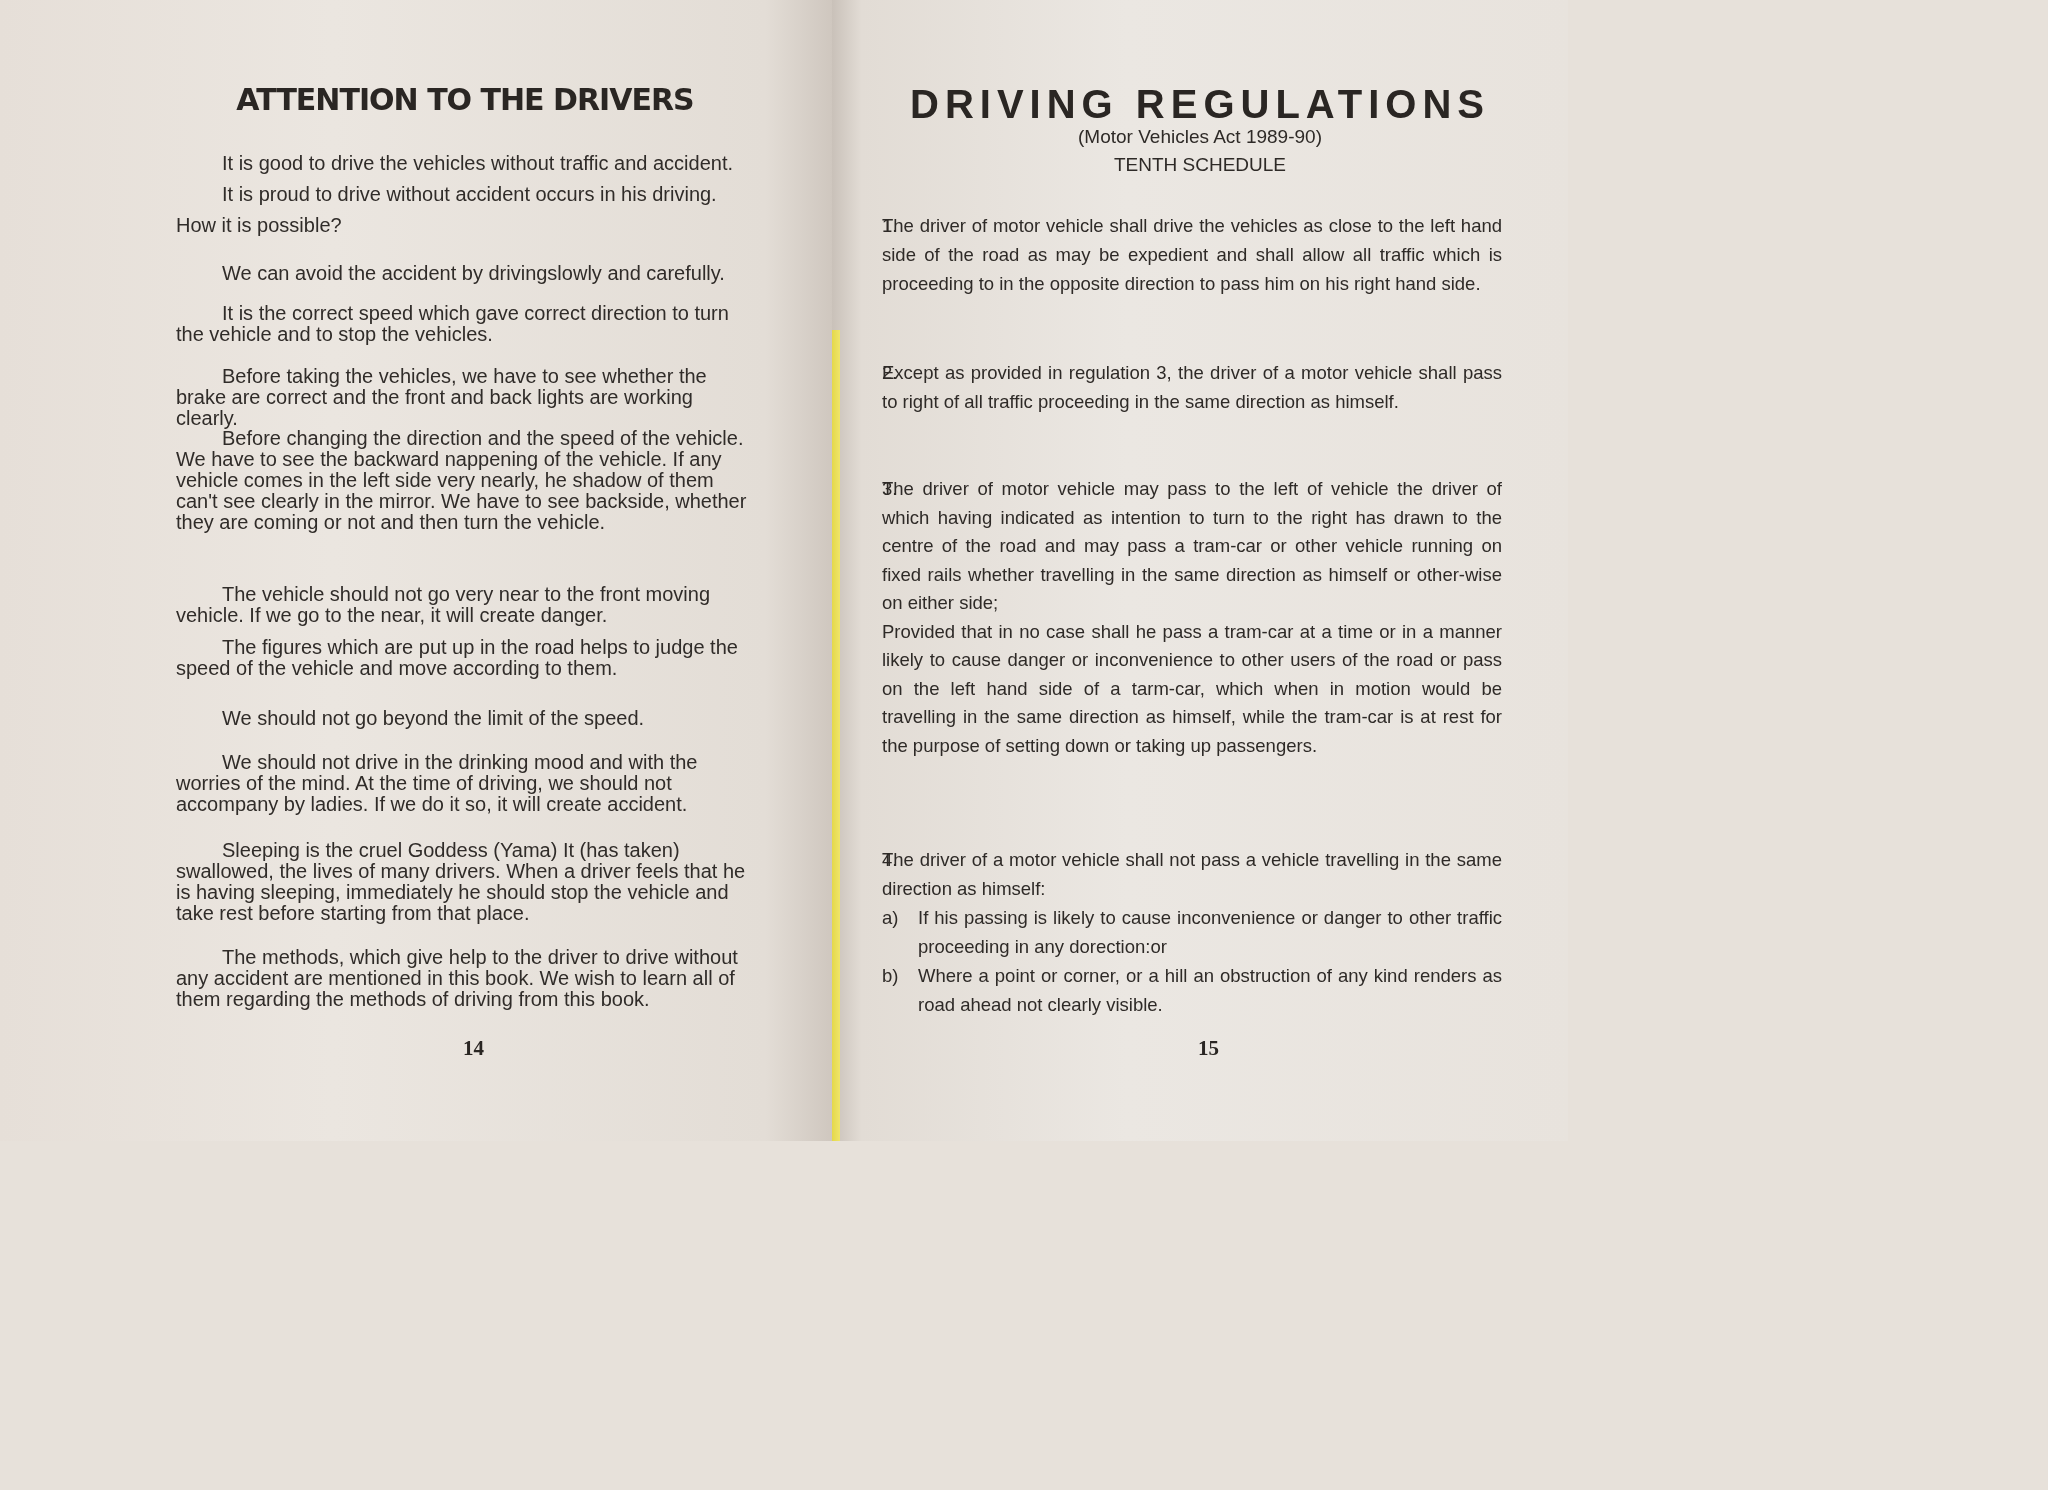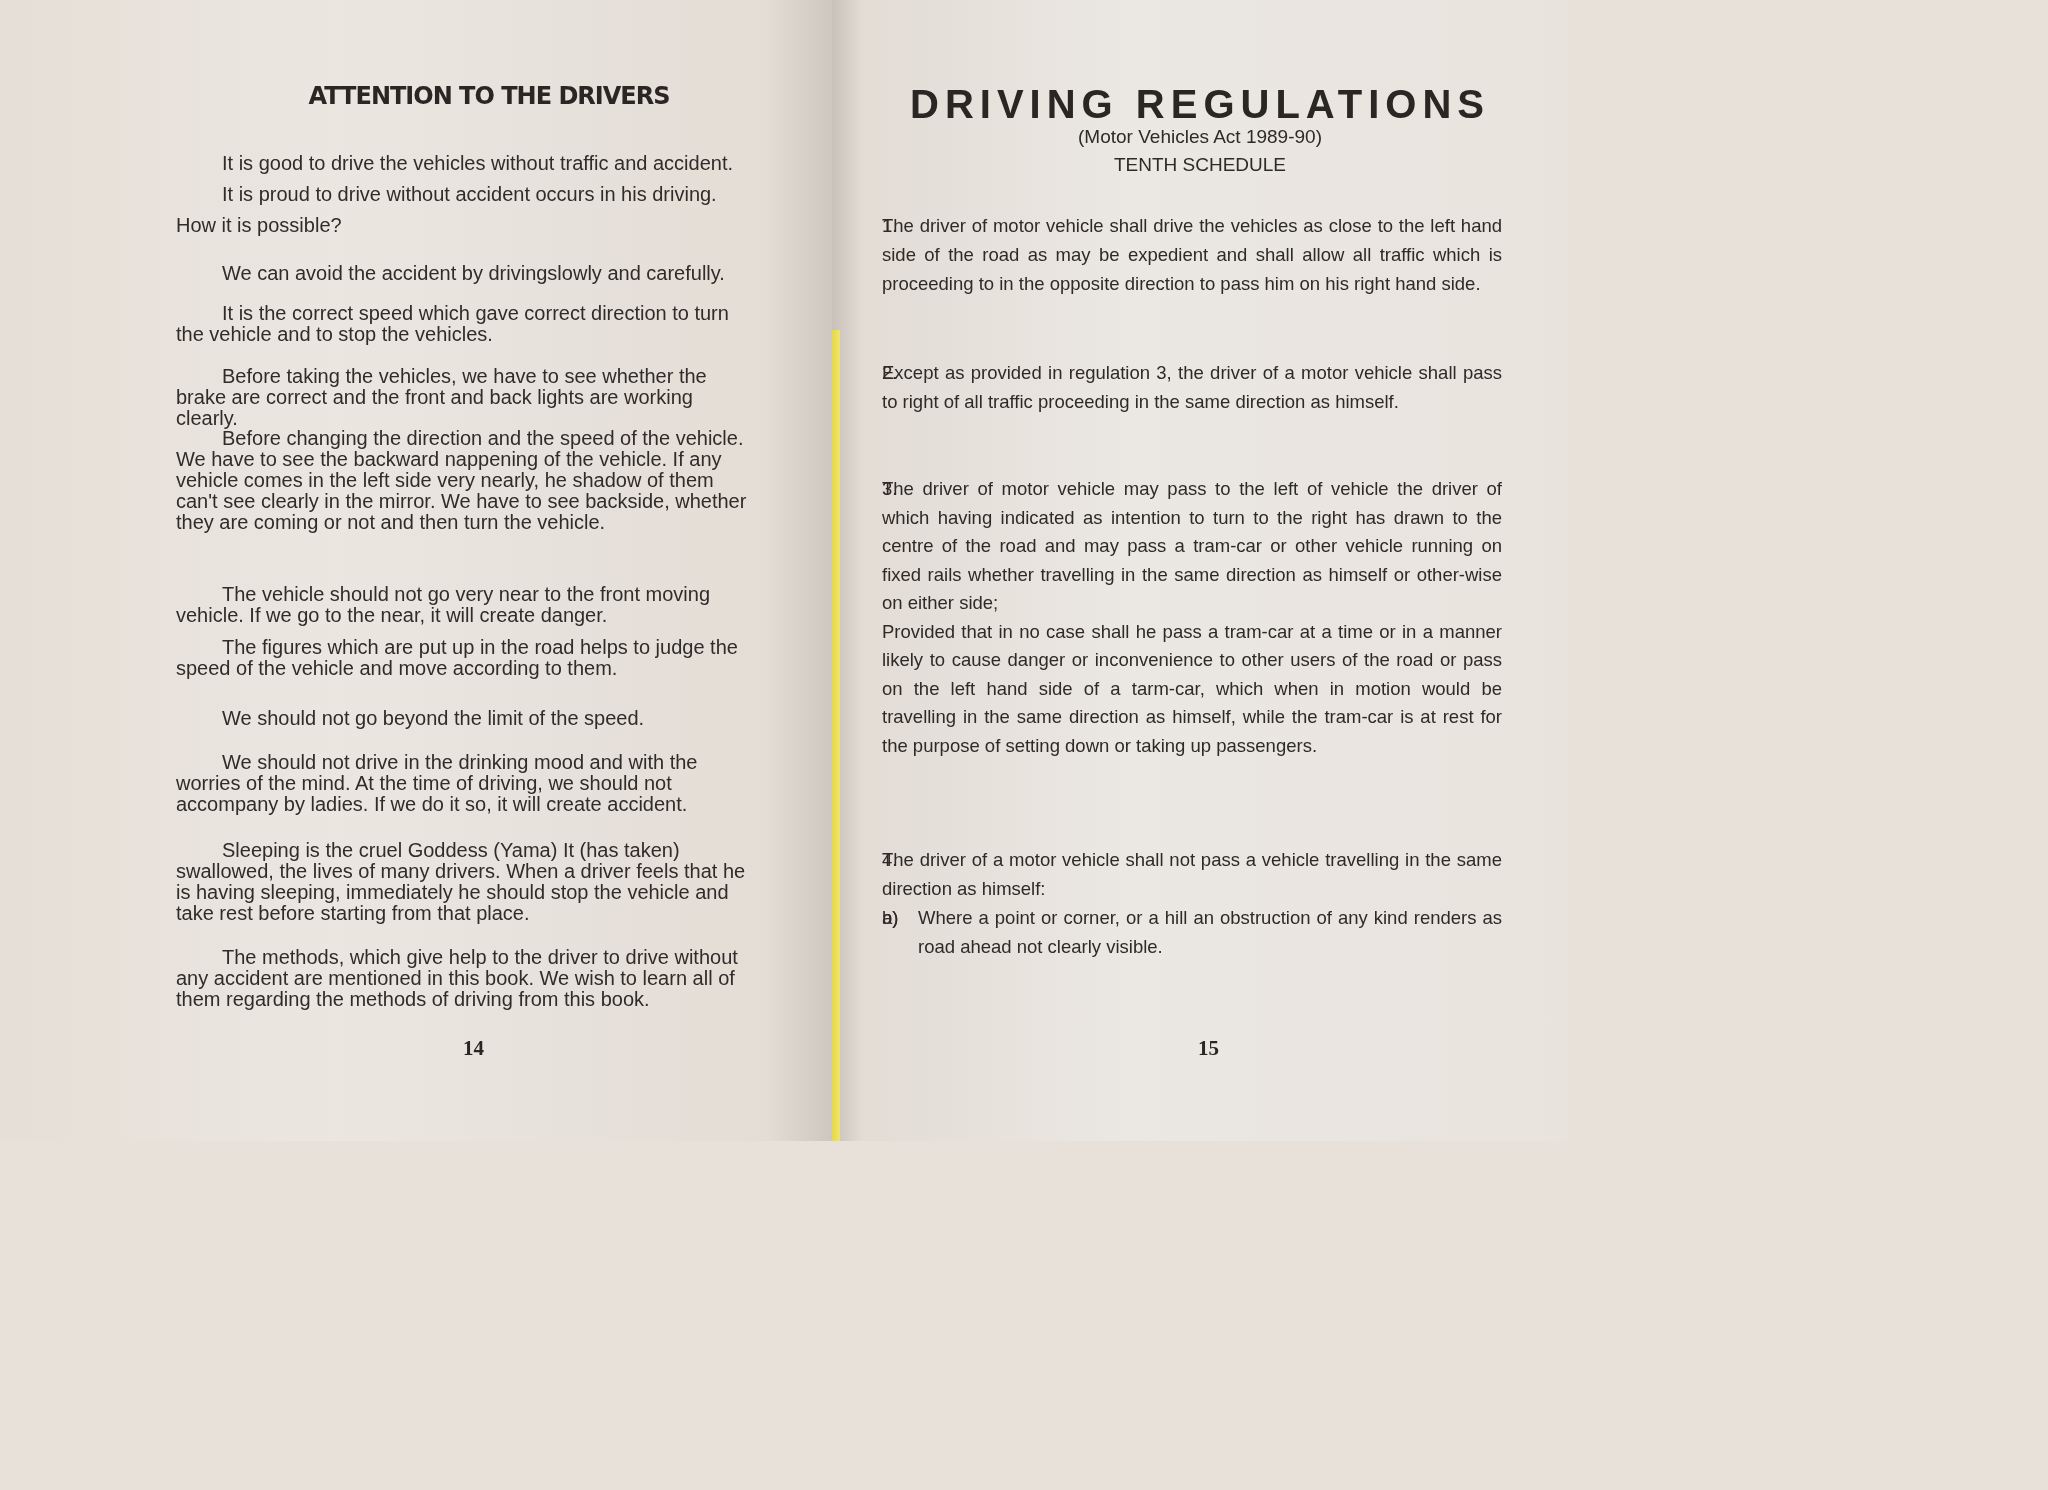--- a/index.html
+++ b/index.html
@@ -2,21 +2,21 @@
 <html><head>
 <meta charset="utf-8">
 <style>
   html, body { margin:0; padding:0; }
   body { width:1568px; height:1141px; background:#e7e1da; font-family:"Liberation Sans", sans-serif; color:#2b2724; overflow:hidden; position:relative; }
   .spread { position:absolute; inset:0; display:flex; }
   .page { position:relative; box-sizing:border-box; height:100%; }
   .page-left { width:832px; background:linear-gradient(90deg,#e6dfd8 0%,#ebe6e0 40%,#e3ddd6 92%,#cfc7bf 100%); }
   .page-right { width:736px; background:linear-gradient(90deg,#c9c1b9 0%,#e2dcd5 4%,#ebe7e2 40%,#e8e3dd 100%); }
   .gutter-yellow { position:absolute; left:832px; top:330px; width:8px; height:811px; background:linear-gradient(90deg,#e4d84a,#efe56a); }
-  .left-title { position:absolute; left:0; width:930px; top:82px; text-align:center; font-family:"DejaVu Sans", sans-serif; font-weight:bold; font-size:24px; letter-spacing:-1px; color:#2a2623;padding-left:24px; }
+  .left-title { position:absolute; left:0; width:930px; top:82px; text-align:center; font-family:"DejaVu Sans", sans-serif; font-weight:bold; font-size:30px; letter-spacing:-1px; color:#2a2623; }
   .lp { position:absolute; left:176px; width:575px; font-size:20px; line-height:21px; color:#302c29; }
   .lp .ind { padding-left:46px; }
   .page-num { position:absolute; font-family:"Liberation Serif", serif; font-weight:bold; font-size:21px; color:#2a2623; }
   .right-title { position:absolute; left:832px; width:736px; top:82px; text-align:center; font-weight:bold; font-size:40px; letter-spacing:6px; color:#2a2623; }
   .right-sub { position:absolute; left:832px; width:736px; text-align:center; font-size:19px; color:#2e2a27; }
   .reg { position:absolute; left:882px; width:620px; font-size:18.5px; line-height:29px; color:#2e2a27; }
   .reg .num { position:absolute; left:0; }
   .reg .body { text-align:justify; }
   .reg .sub { position:relative; padding-left:36px; }
   .reg .sub .sl { position:absolute; left:0; }
@@ -70,20 +70,21 @@
 <div class="reg" style="top:475px;line-height:28.5px;">
   <span class="num">3.</span>
   <div class="body">The driver of motor vehicle may pass to the left of vehicle the driver of which having indicated as intention to turn to the right has drawn to the centre of the road and may pass a tram-car or other vehicle running on fixed rails whether travelling in the same direction as himself or other-wise on either side;</div>
   <div class="body">Provided that in no case shall he pass a tram-car at a time or in a manner likely to cause danger or inconvenience to other users of the road or pass on the left hand side of a tarm-car, which when in motion would be travelling in the same direction as himself, while the tram-car is at rest for the purpose of setting down or taking up passengers.</div>
 </div>
 <div class="reg" style="top:845px;line-height:29px;">
   <span class="num">4.</span>
   <div class="body">The driver of a motor vehicle shall not pass a vehicle travelling in the same direction as himself:</div>
   <div class="body sub">
     <span class="sl">a)</span>
+    <span>If his passing is likely to cause inconvenience or danger to other traffic proceeding in any dorection:or</span>
   </div>
   <div class="body sub">
     <span class="sl">b)</span>
     <span>Where a point or corner, or a hill an obstruction of any kind renders as road ahead not clearly visible.</span>
   </div>
 </div>
 
 <div class="page-num" style="left:1198px;top:1036px;">15</div>
 
 </body></html>

